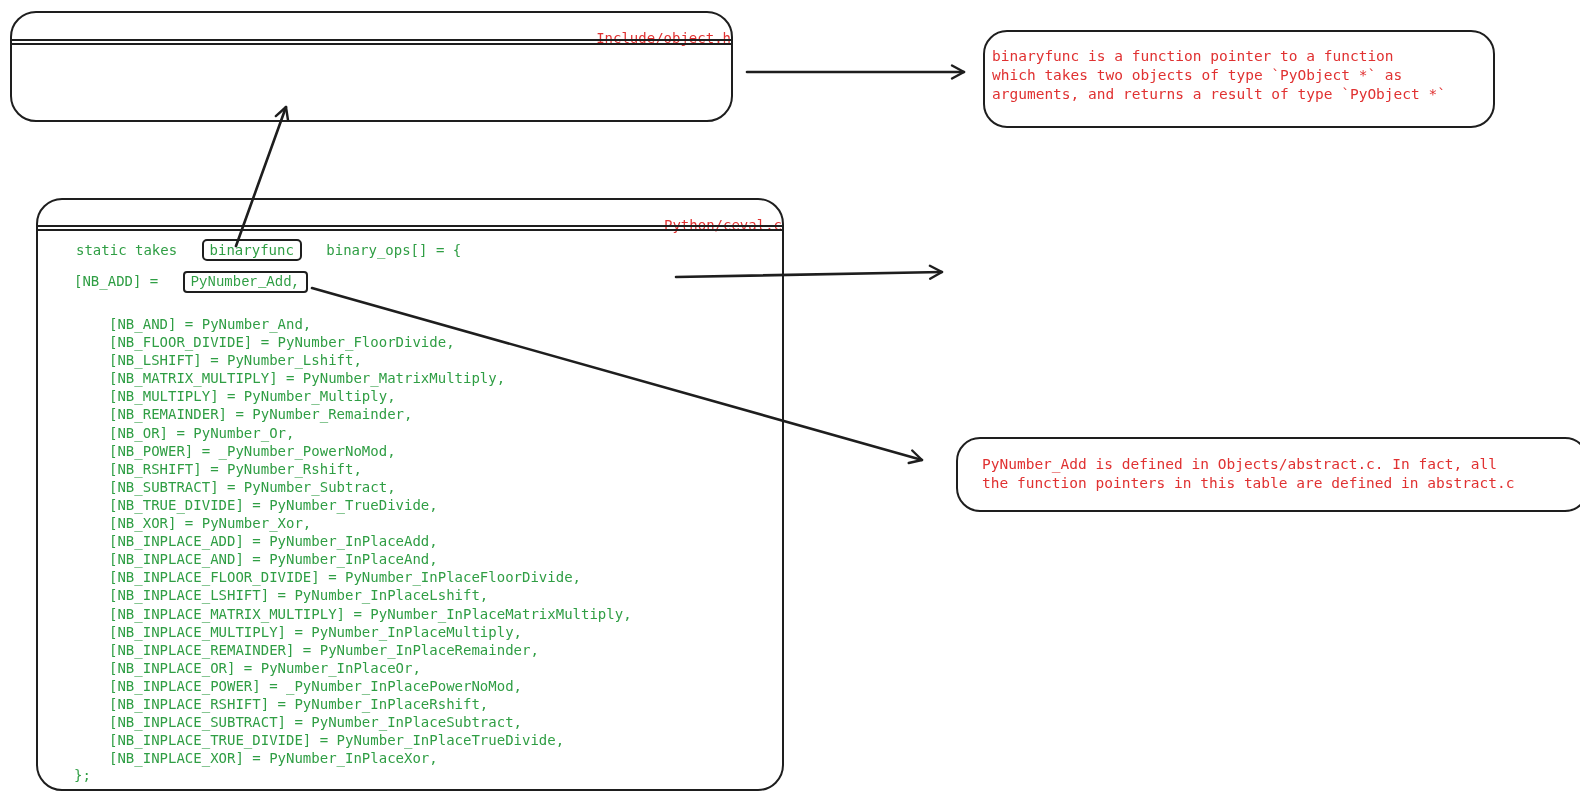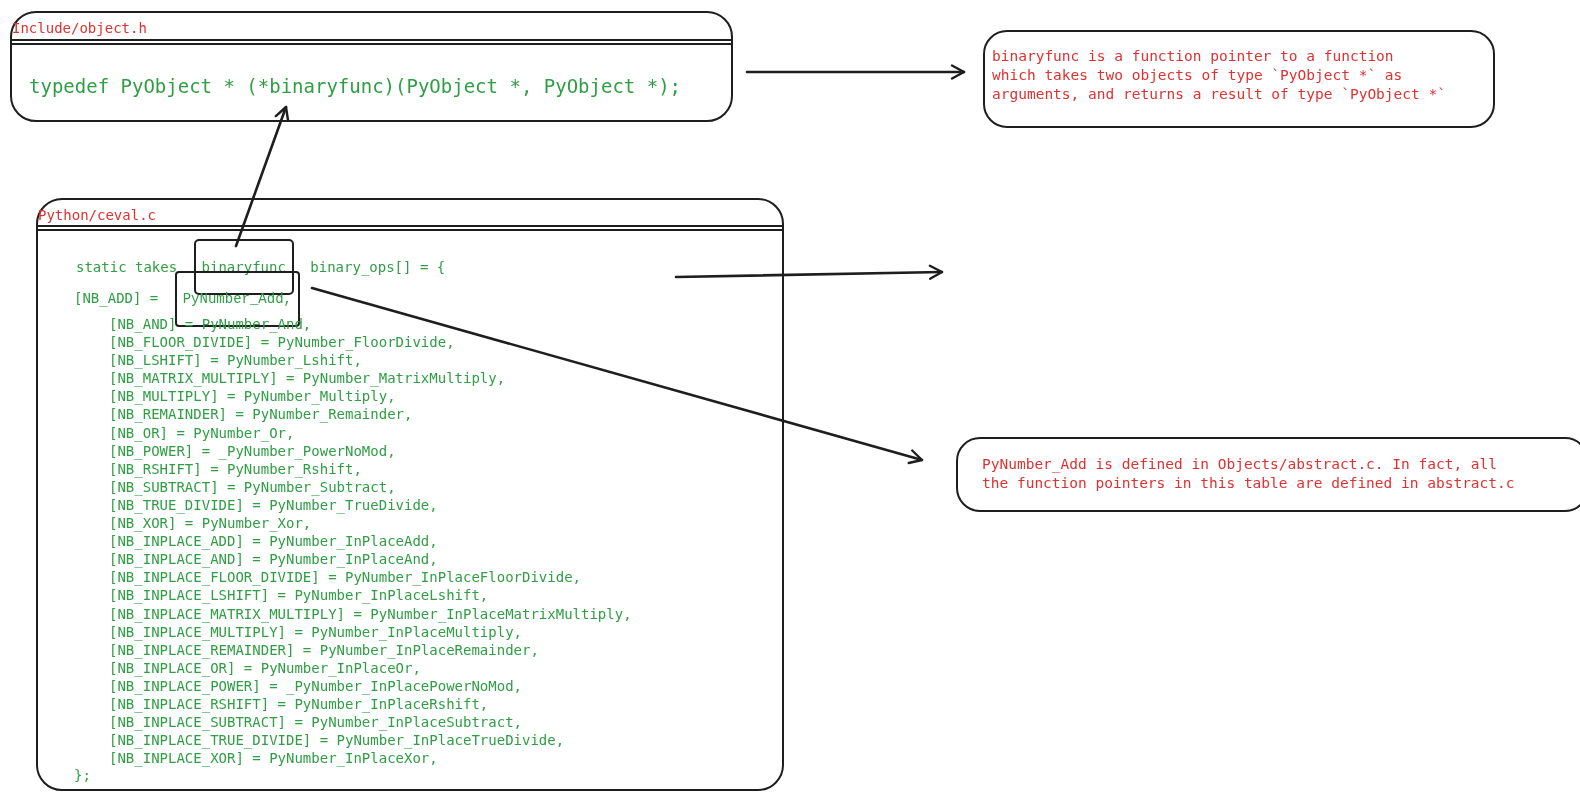--- a/index.html
+++ b/index.html
@@ -5,50 +5,49 @@
   html,body { margin:0; padding:0; background:#ffffff; }
   body { width:1580px; height:812px; font-family:"DejaVu Sans Mono", monospace; }
   .canvas { position:relative; width:1580px; height:812px; overflow:hidden; background:#fff; }
 
   .sketch-box {
     position:absolute; box-sizing:border-box; background:#fff;
     border:2.6px solid #1e1e1e; border-radius:26px;
   }
   .note-box { border-radius:24px; }
 
-  .file-header { position:absolute; left:0; right:0; top:2px; text-align:left;
+  .file-header { position:absolute; left:0; right:0; top:12px; text-align:right;
     color:#e03131; font-size:14px; }
   .file-sep { position:absolute; left:0; right:0; height:2px;
     border-top:2.6px solid #1e1e1e; border-bottom:2.2px solid #1e1e1e; }
 
   .code { color:#2f9e44; position:absolute; white-space:pre; }
   .typedef-line { font-size:19px; }
   .ceval-code { font-size:14px; }
 
   .inline-box { display:inline-block; border:2.2px solid #1e1e1e; background:transparent;
-    padding:18px 6px; margin:-2px 8px; }
+    padding:1px 6px; margin:-2px 16px; }
   .box-sq { border-radius:5px; }
   .box-rd { border-radius:4px;font-family:Liberation Mono, monospace; }
 
   .entries { line-height:18.1px; }
   .note-text { position:absolute; inset:0; color:#e03131; font-size:14.5px;
     line-height:19px; white-space:pre-line; }
 
   .arrow-layer { position:absolute; left:0; top:0; width:1580px; height:812px;
     z-index:10; pointer-events:none; }
 </style>
 </head>
 <body>
 
 <div class="canvas">
 
   <div class="sketch-box" style="left:10px; top:11px; width:723px; height:111px;">
     <div class="file-header" style="height:26px; line-height:27px;">Include/object.h</div>
     <div class="file-sep" style="top:26px;"></div>
-    <div class="code typedef-line" style="left:17px; top:62px;">typedef PyObject * (*binaryfunc)(PyObject *, PyObject *);</div>
   </div>
 
   <div class="sketch-box note-box" style="left:983px; top:30px; width:512px; height:98px;">
     <div class="note-text" style="padding:15px 0 0 7px;">binaryfunc is a function pointer to a function
 which takes two objects of type `PyObject *` as
 arguments, and returns a result of type `PyObject *`</div>
   </div>
 
   <div class="sketch-box" style="left:36px; top:198px; width:748px; height:593px;">
     <div class="file-header" style="height:25px; line-height:26px;">Python/ceval.c</div>

